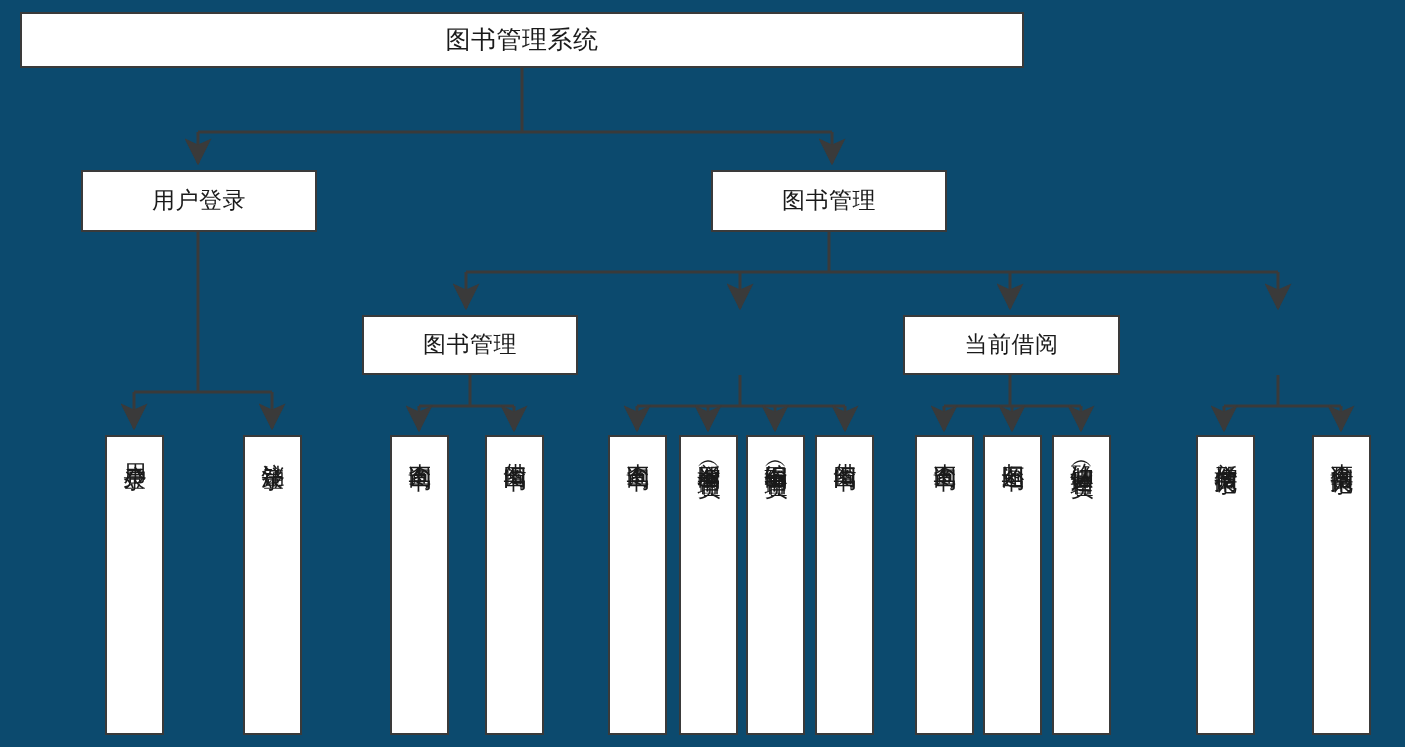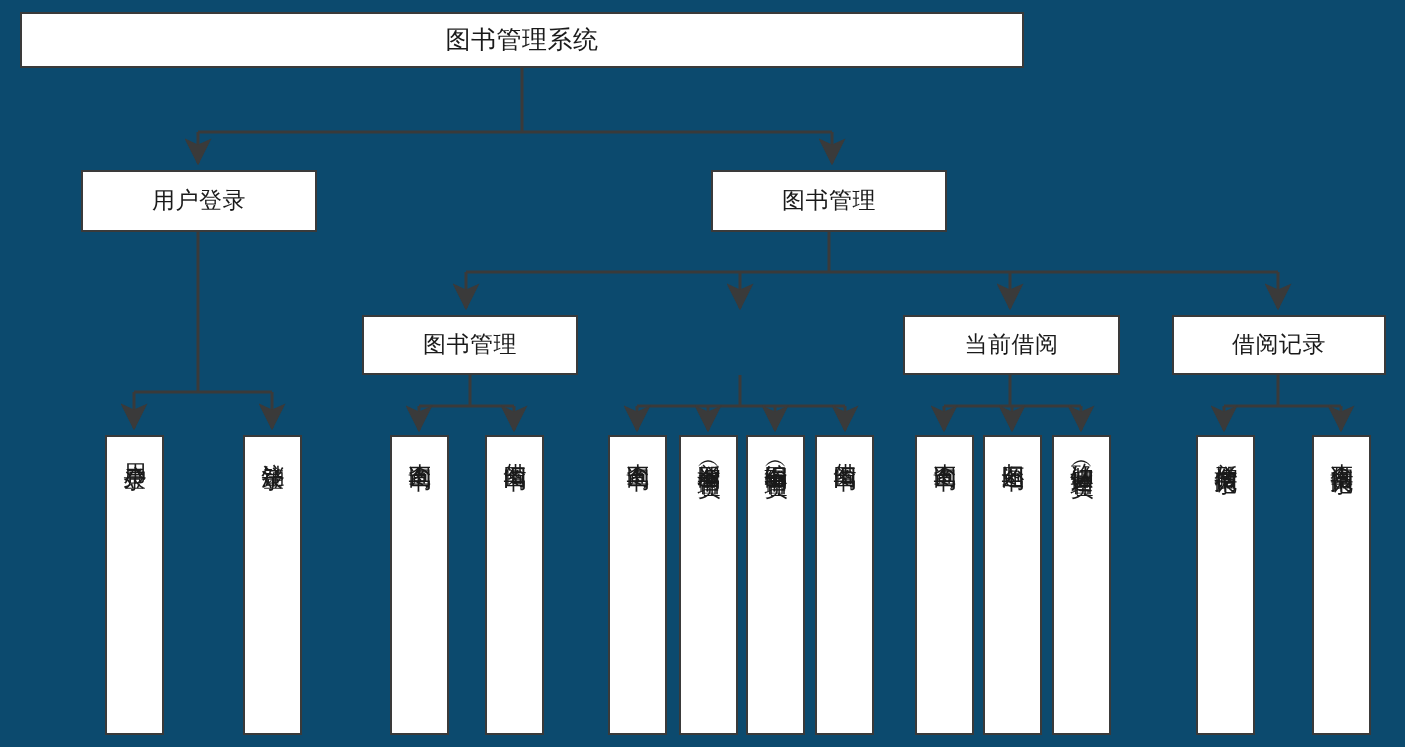--- a/index.html
+++ b/index.html
@@ -143,23 +143,20 @@
 
   <div class="node lvl2" style="left:362px; top:315px; width:216px; height:60px;">
     <span class="lbl">图书管理</span>
   </div>
 
 
   <div class="node lvl2" style="left:903px; top:315px; width:217px; height:60px;">
     <span class="lbl">当前借阅</span>
   </div>
 
-  <div class="node lvl2" style="left:1172px; top:315px; width:214px; height:60px;">
-    <span class="lbl">借阅记录</span>
-  </div>
 
   <div class="node leaf" style="left:105px; top:435px; width:59px; height:300px;">
     <span class="lbl">用户登录</span>
   </div>
 
   <div class="node leaf" style="left:243px; top:435px; width:59px; height:300px;">
     <span class="lbl">注销登录</span>
   </div>
 
   <div class="node leaf" style="left:390px; top:435px; width:59px; height:300px;">

